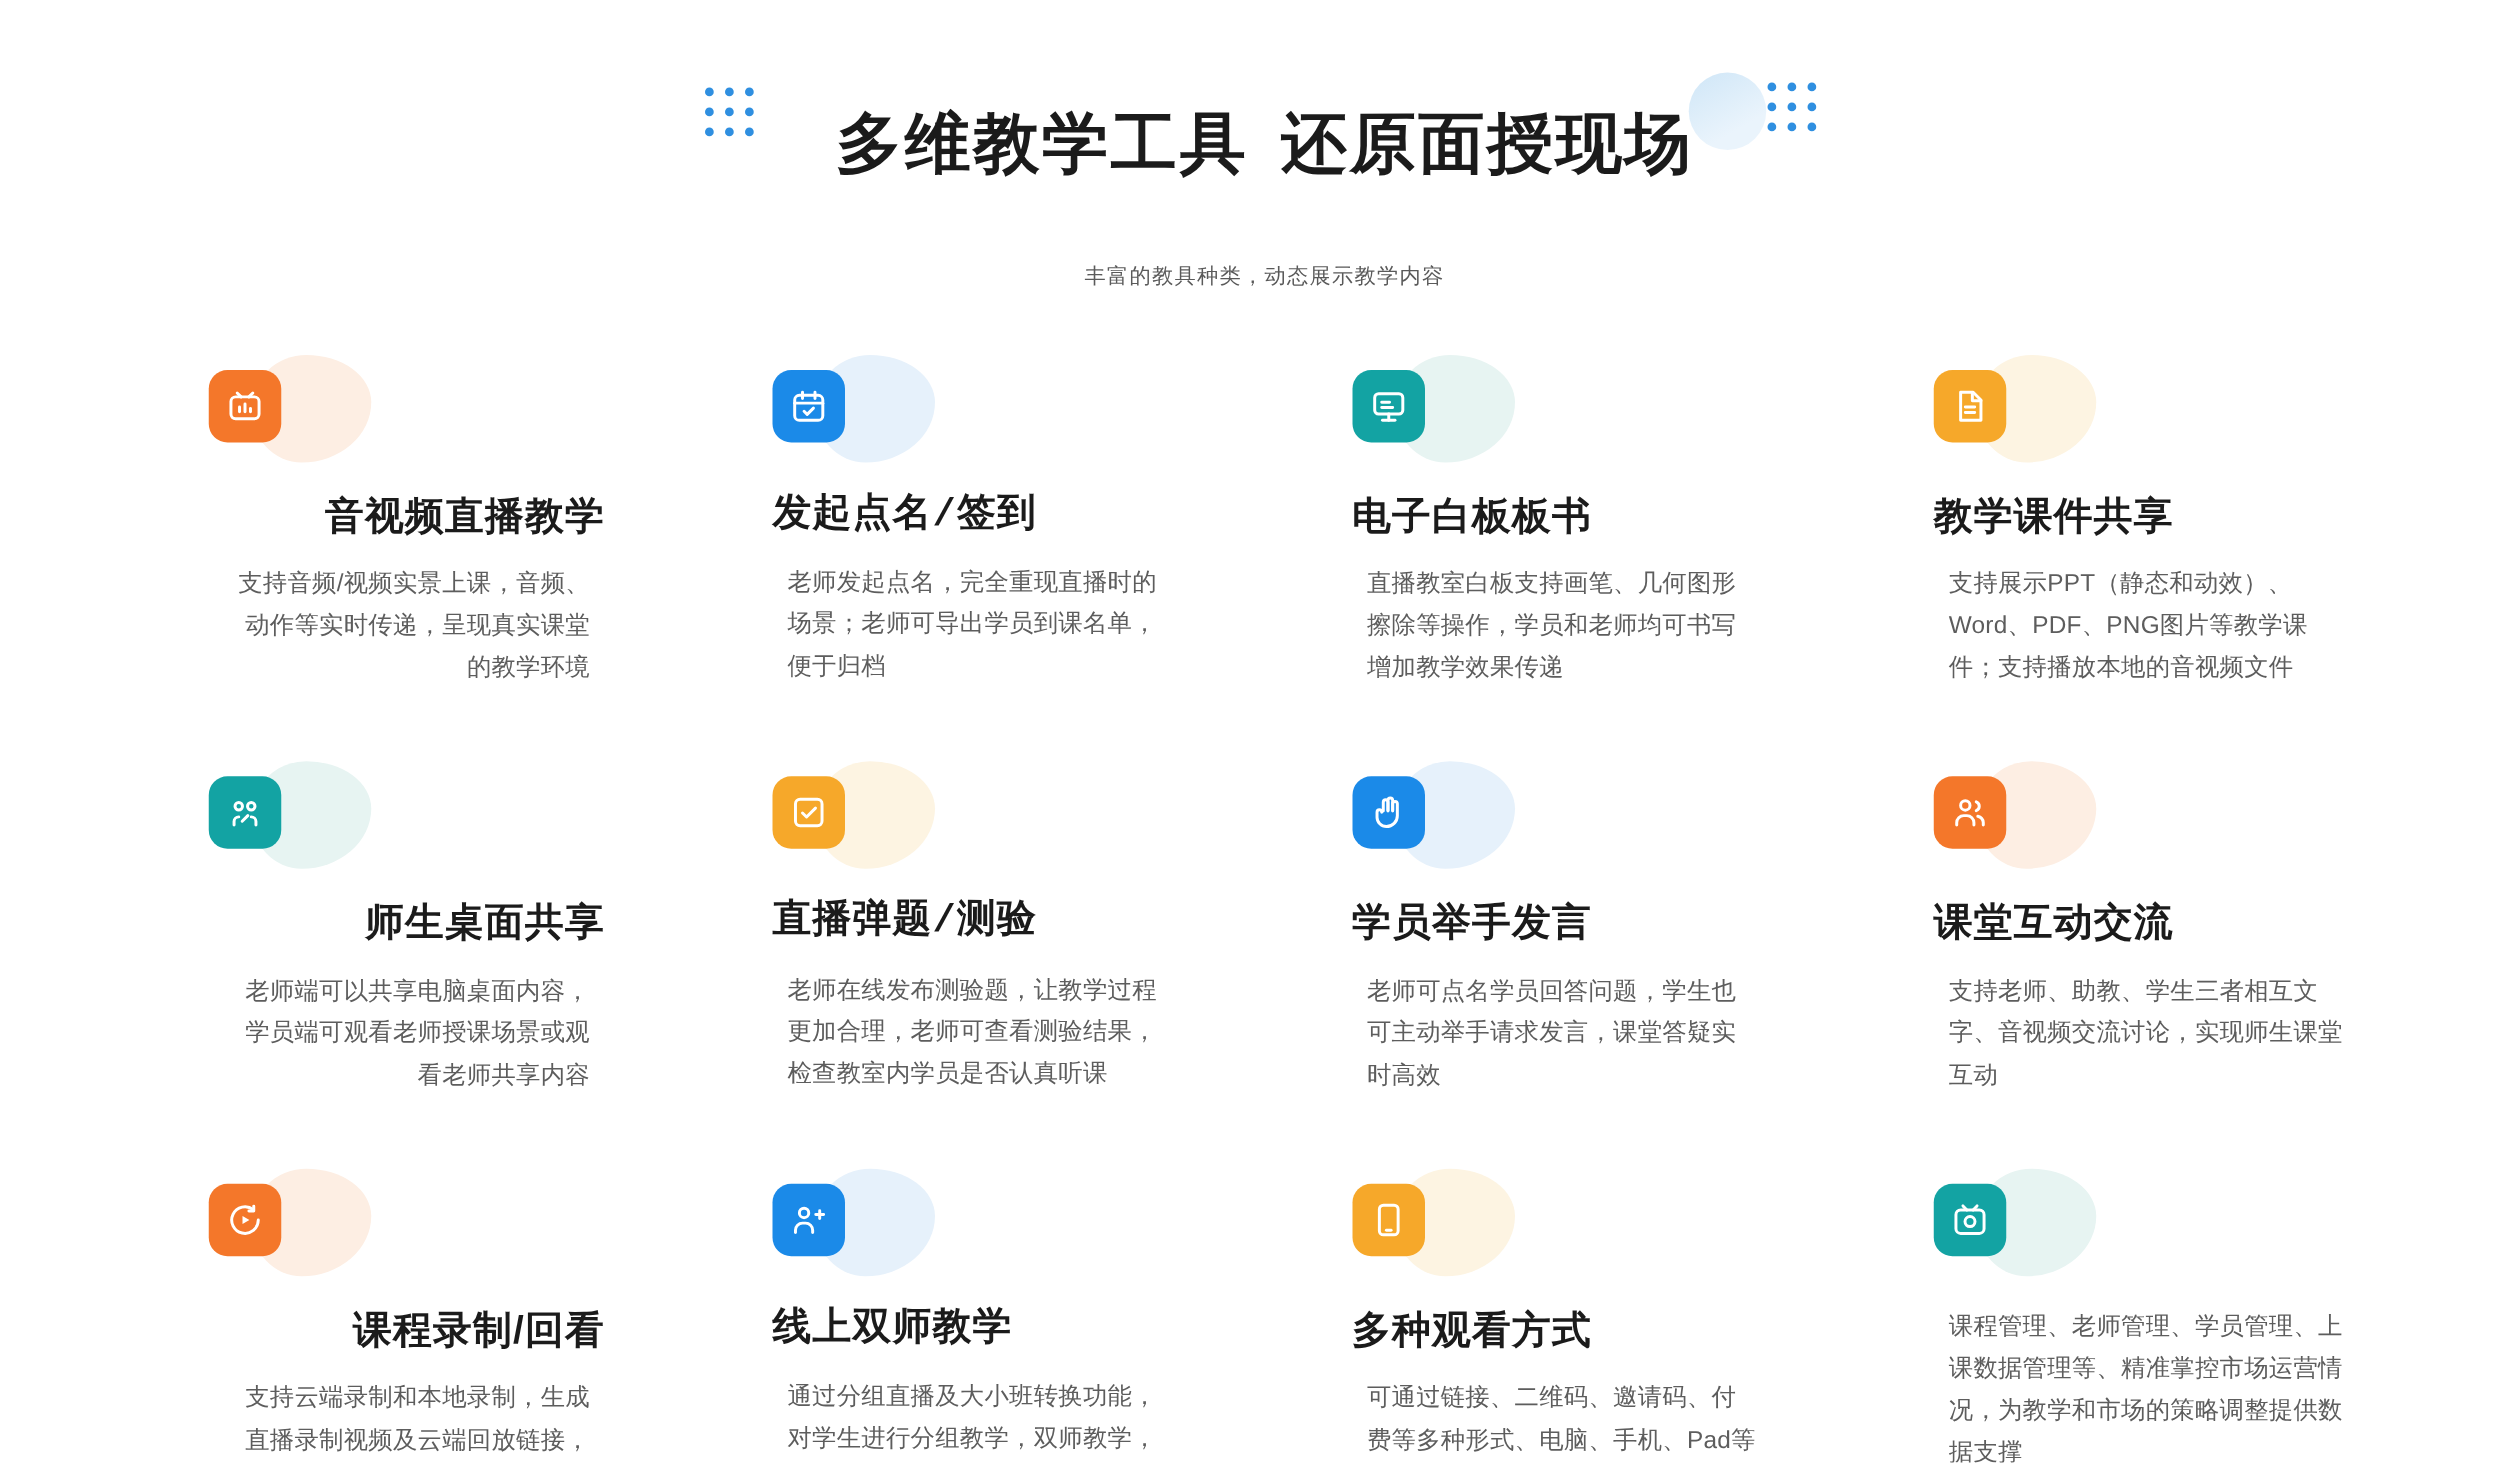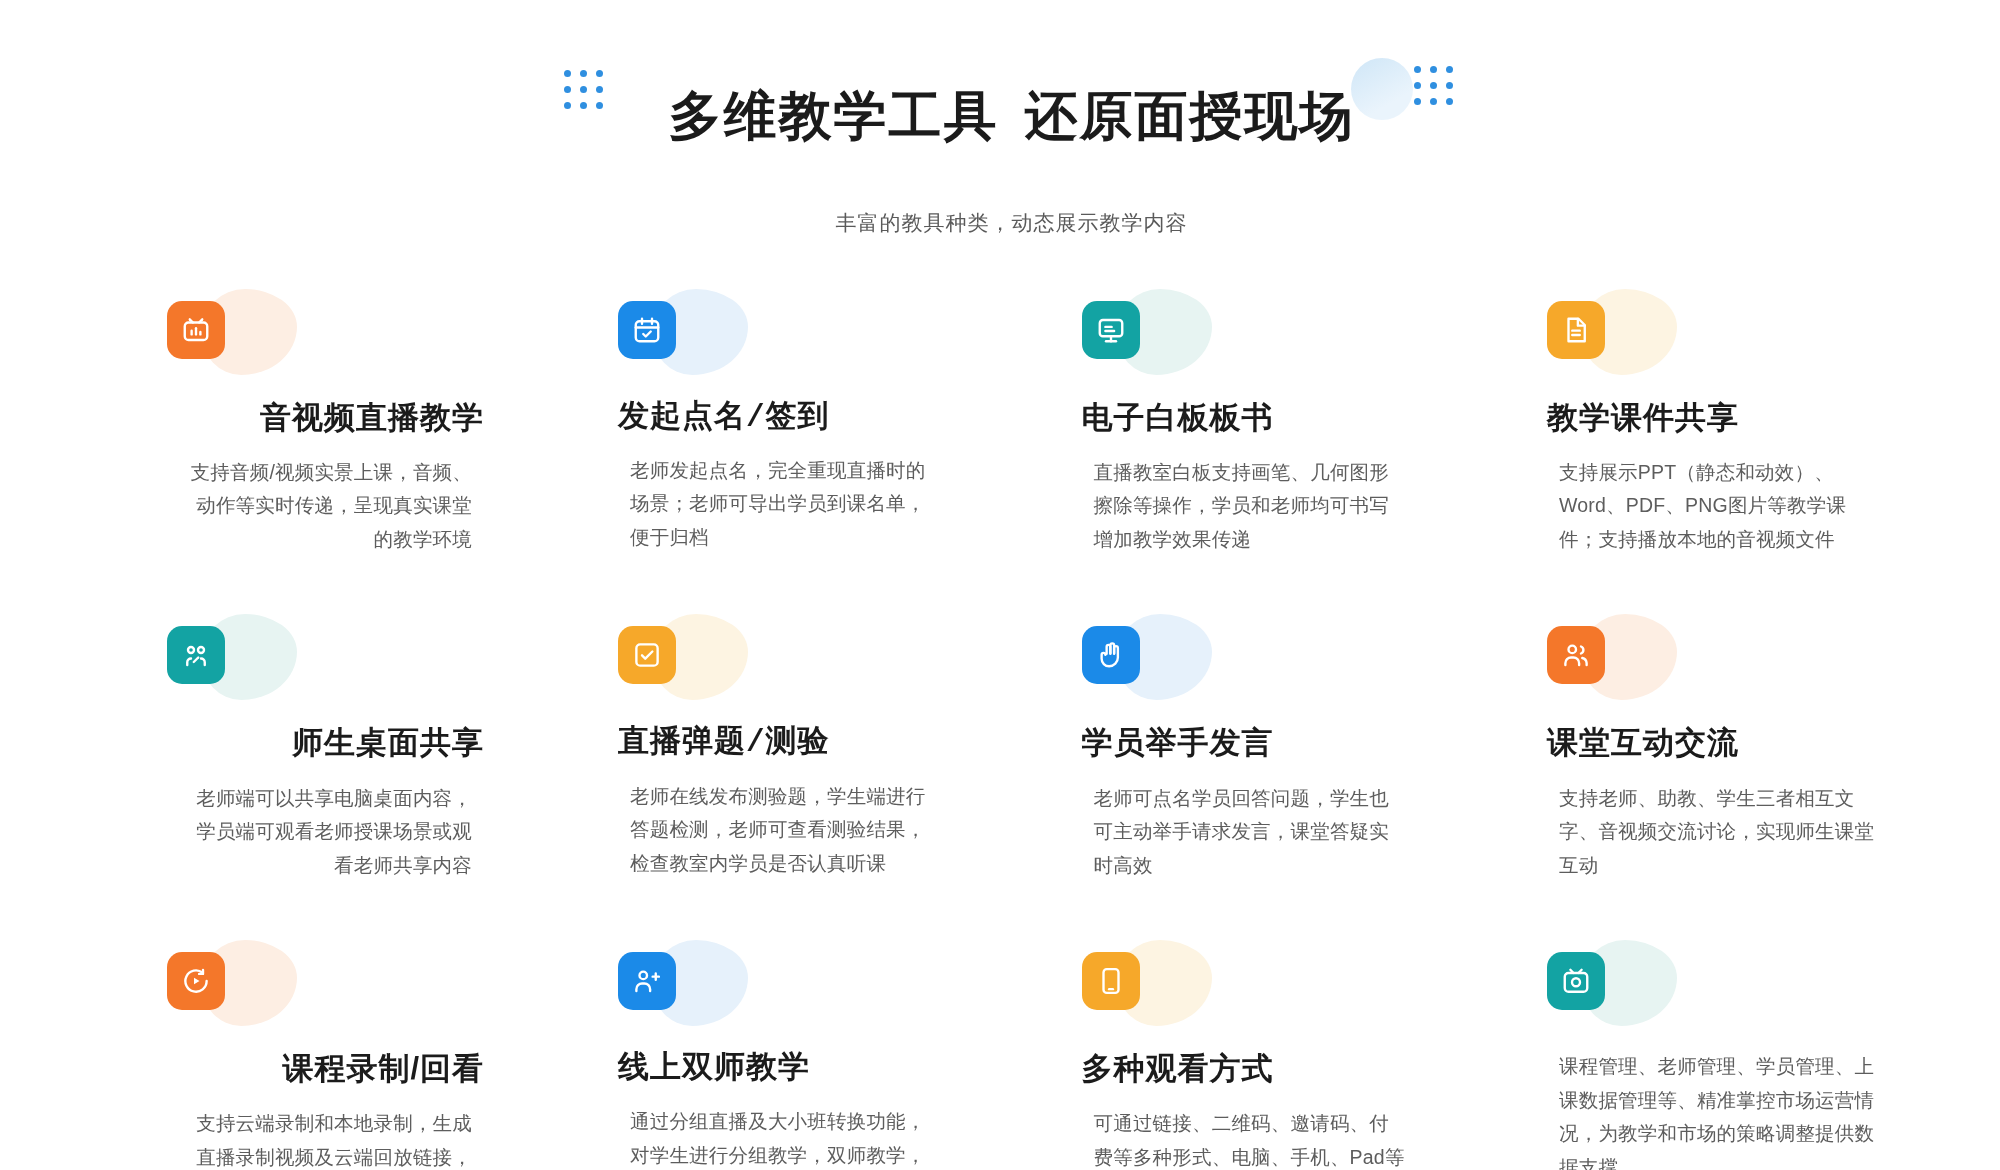--- a/index.html
+++ b/index.html
@@ -34,21 +34,21 @@
     color: #1b1b1b;
     letter-spacing: 2px;
     line-height: 1.2;
     position: relative;
     z-index: 3;
     white-space: nowrap;
   }
   .title-sep { display: inline-block; width: 26px; }
   .sub-title {
     margin-top: 26px;
-    font-size: 21px;
+    font-size: 17px;
     color: #5a5a5a;
     letter-spacing: 1px;
   }
   
   .dots {
     position: absolute;
     display: grid;
     grid-template-columns: repeat(3, 9px);
     grid-template-rows: repeat(3, 9px);
     gap: 7px;
@@ -255,21 +255,21 @@
         <div class="icon-wrap">
           <div class="blob" style="background: rgb(253, 244, 226);"></div>
           <div class="icon" style="background: rgb(246, 168, 42);">
             <svg viewBox="0 0 24 24" fill="none" stroke="#fff" stroke-width="1.9" stroke-linecap="round" stroke-linejoin="round">
               <rect x="3.5" y="3.5" width="17" height="17" rx="3"></rect>
               <path d="M8 12.3l2.6 2.6L16.3 9.2"></path>
             </svg>
           </div>
         </div>
         <h3>直播弹题/测验</h3>
-        <p>老师在线发布测验题，学生端进行答题检测，老师可查看测验结果，检查教室内学员是否认真听课</p>
+        <p>老师在线发布测验题，让教学过程更加合理，老师可查看测验结果，检查教室内学员是否认真听课</p>
       </div>
       <div class="cell">
         <div class="icon-wrap">
           <div class="blob" style="background: rgb(230, 241, 251);"></div>
           <div class="icon" style="background: rgb(27, 138, 232);">
             <svg viewBox="0 0 24 24" fill="none" stroke="#fff" stroke-width="1.9" stroke-linecap="round" stroke-linejoin="round">
               <path d="M8.5 11V5.4a1.5 1.5 0 0 1 3 0V11"></path>
               <path d="M11.5 10.6V4.2a1.5 1.5 0 0 1 3 0v6.4"></path>
               <path d="M14.5 11V6.4a1.5 1.5 0 0 1 3 0V14a7 7 0 0 1-7 7 6 6 0 0 1-6-6v-3.2a1.5 1.5 0 0 1 3 0"></path>
             </svg>

